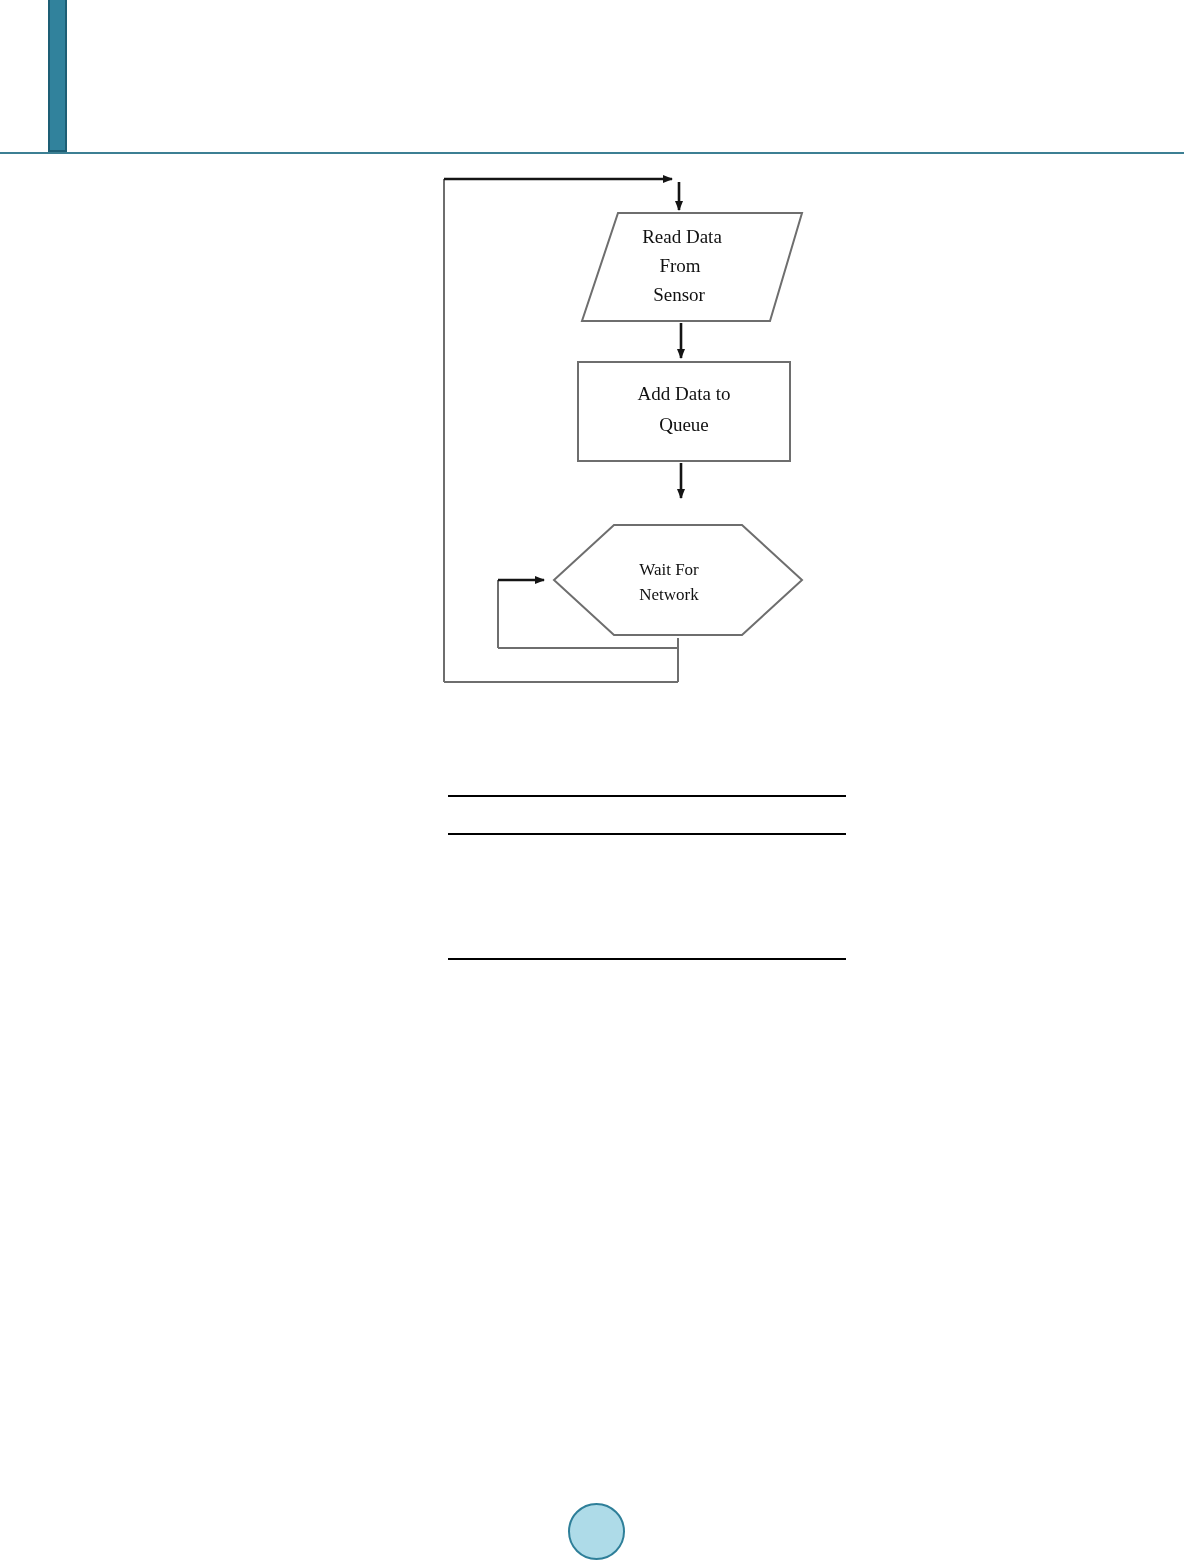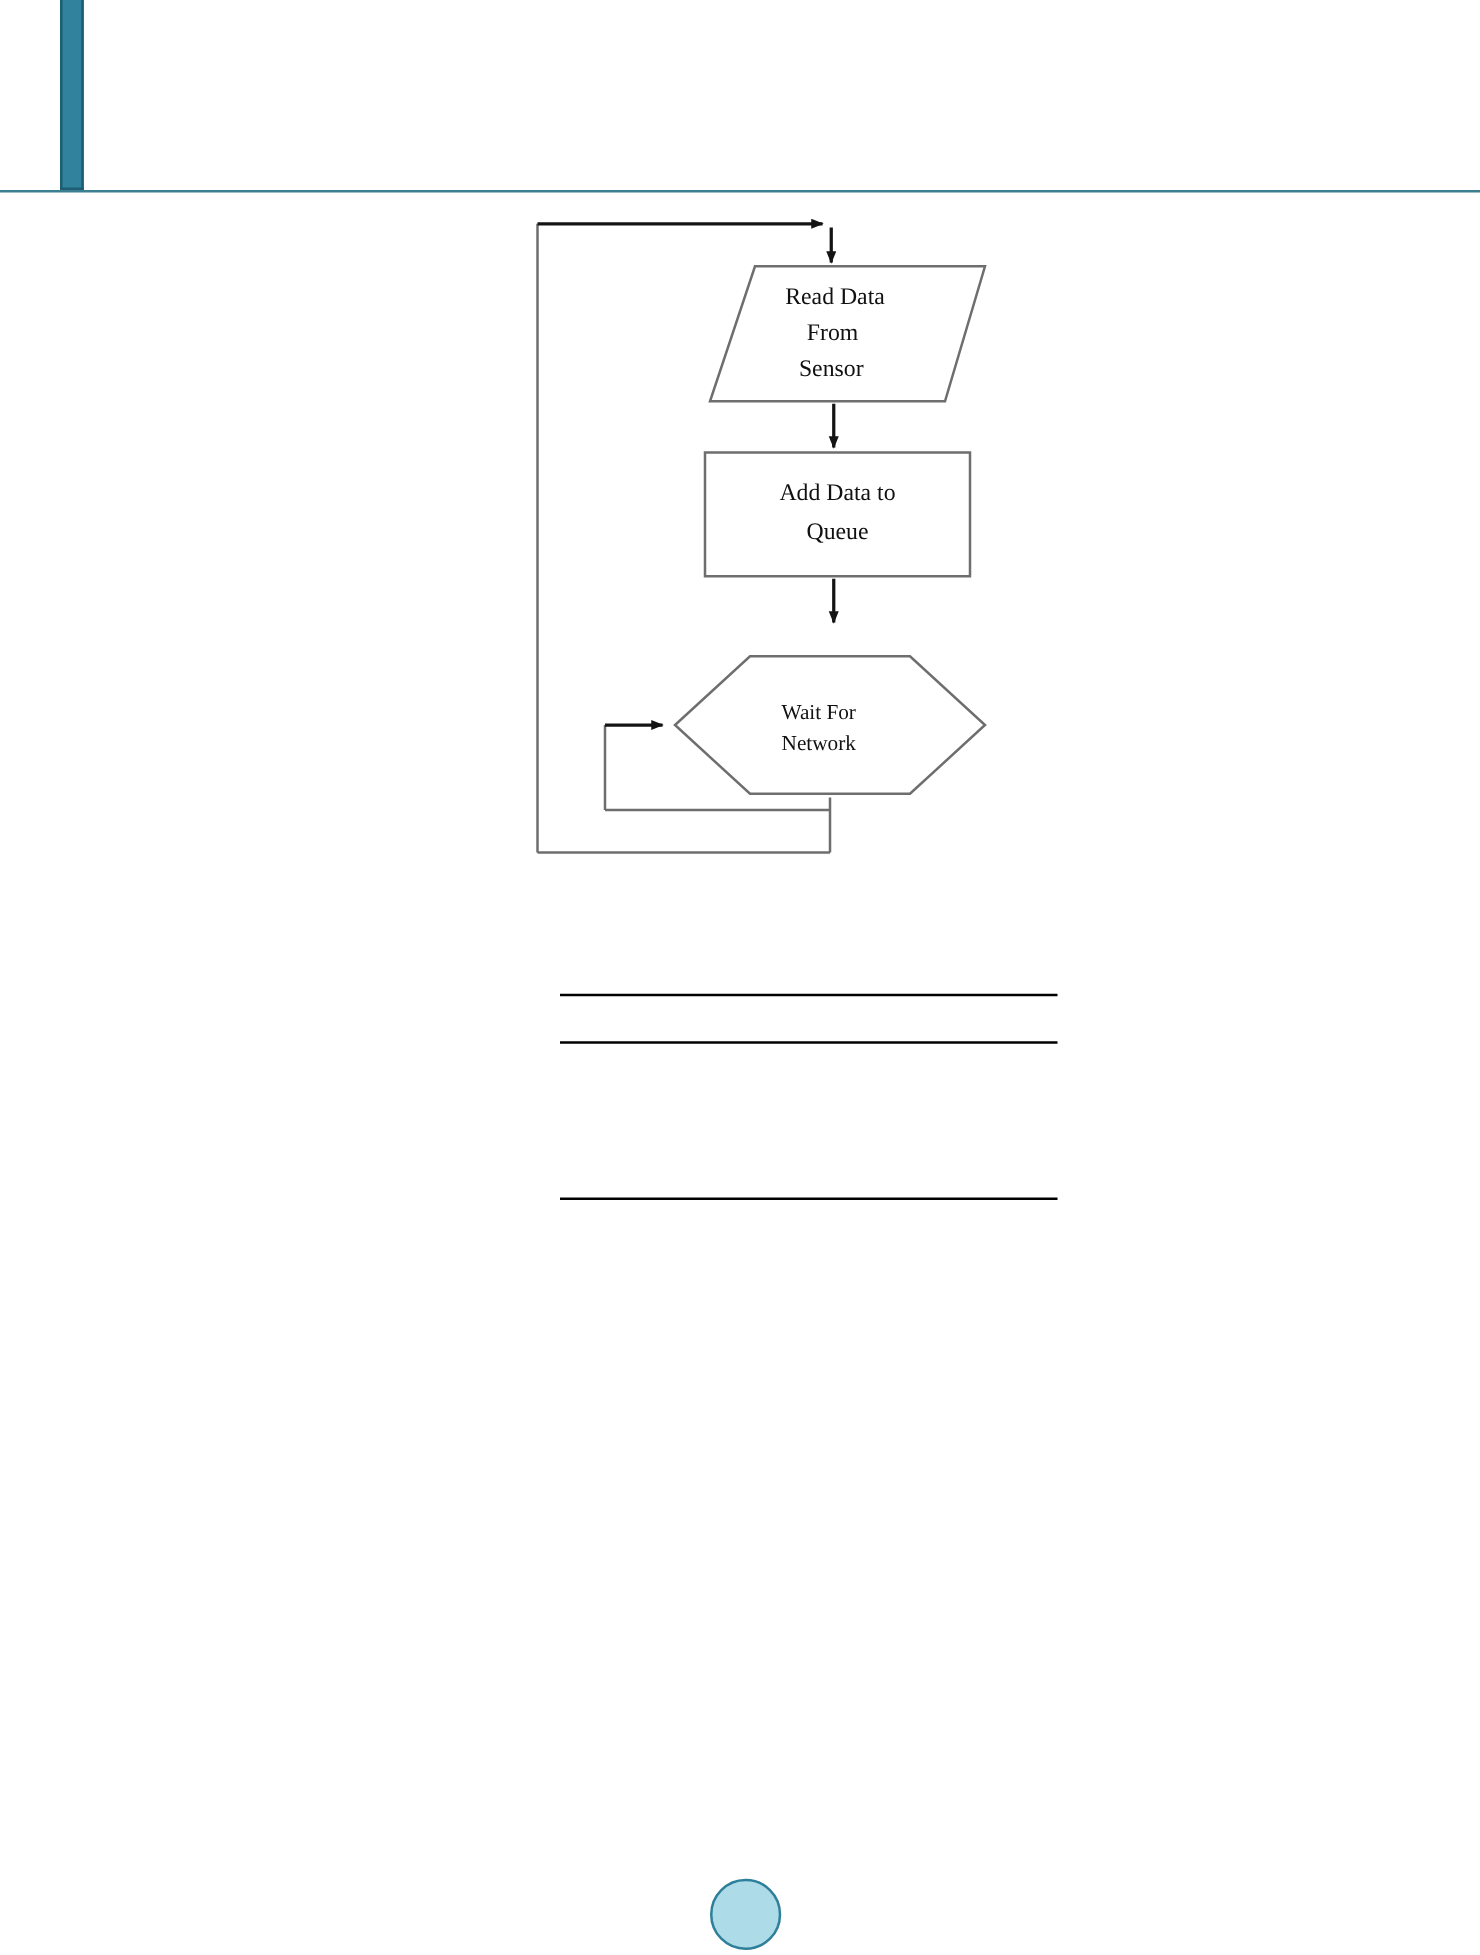--- a/index.html
+++ b/index.html
@@ -39,21 +39,21 @@
     left: 0;
     top: 152px;
     width: 1184px;
     height: 2px;
     background: #3c7f93;
   }
 
   
   #flowchart-figure {
     position: absolute;
-    left: 408px;
+    left: 422px;
     top: 160px;
     width: 420px;
     height: 545px;
   }
   #flowchart-svg {
     display: block;
   }
   .fc-shape-fill { fill: #ffffff; }
   .fc-shape-stroke {
     stroke: #6e6e6e;

